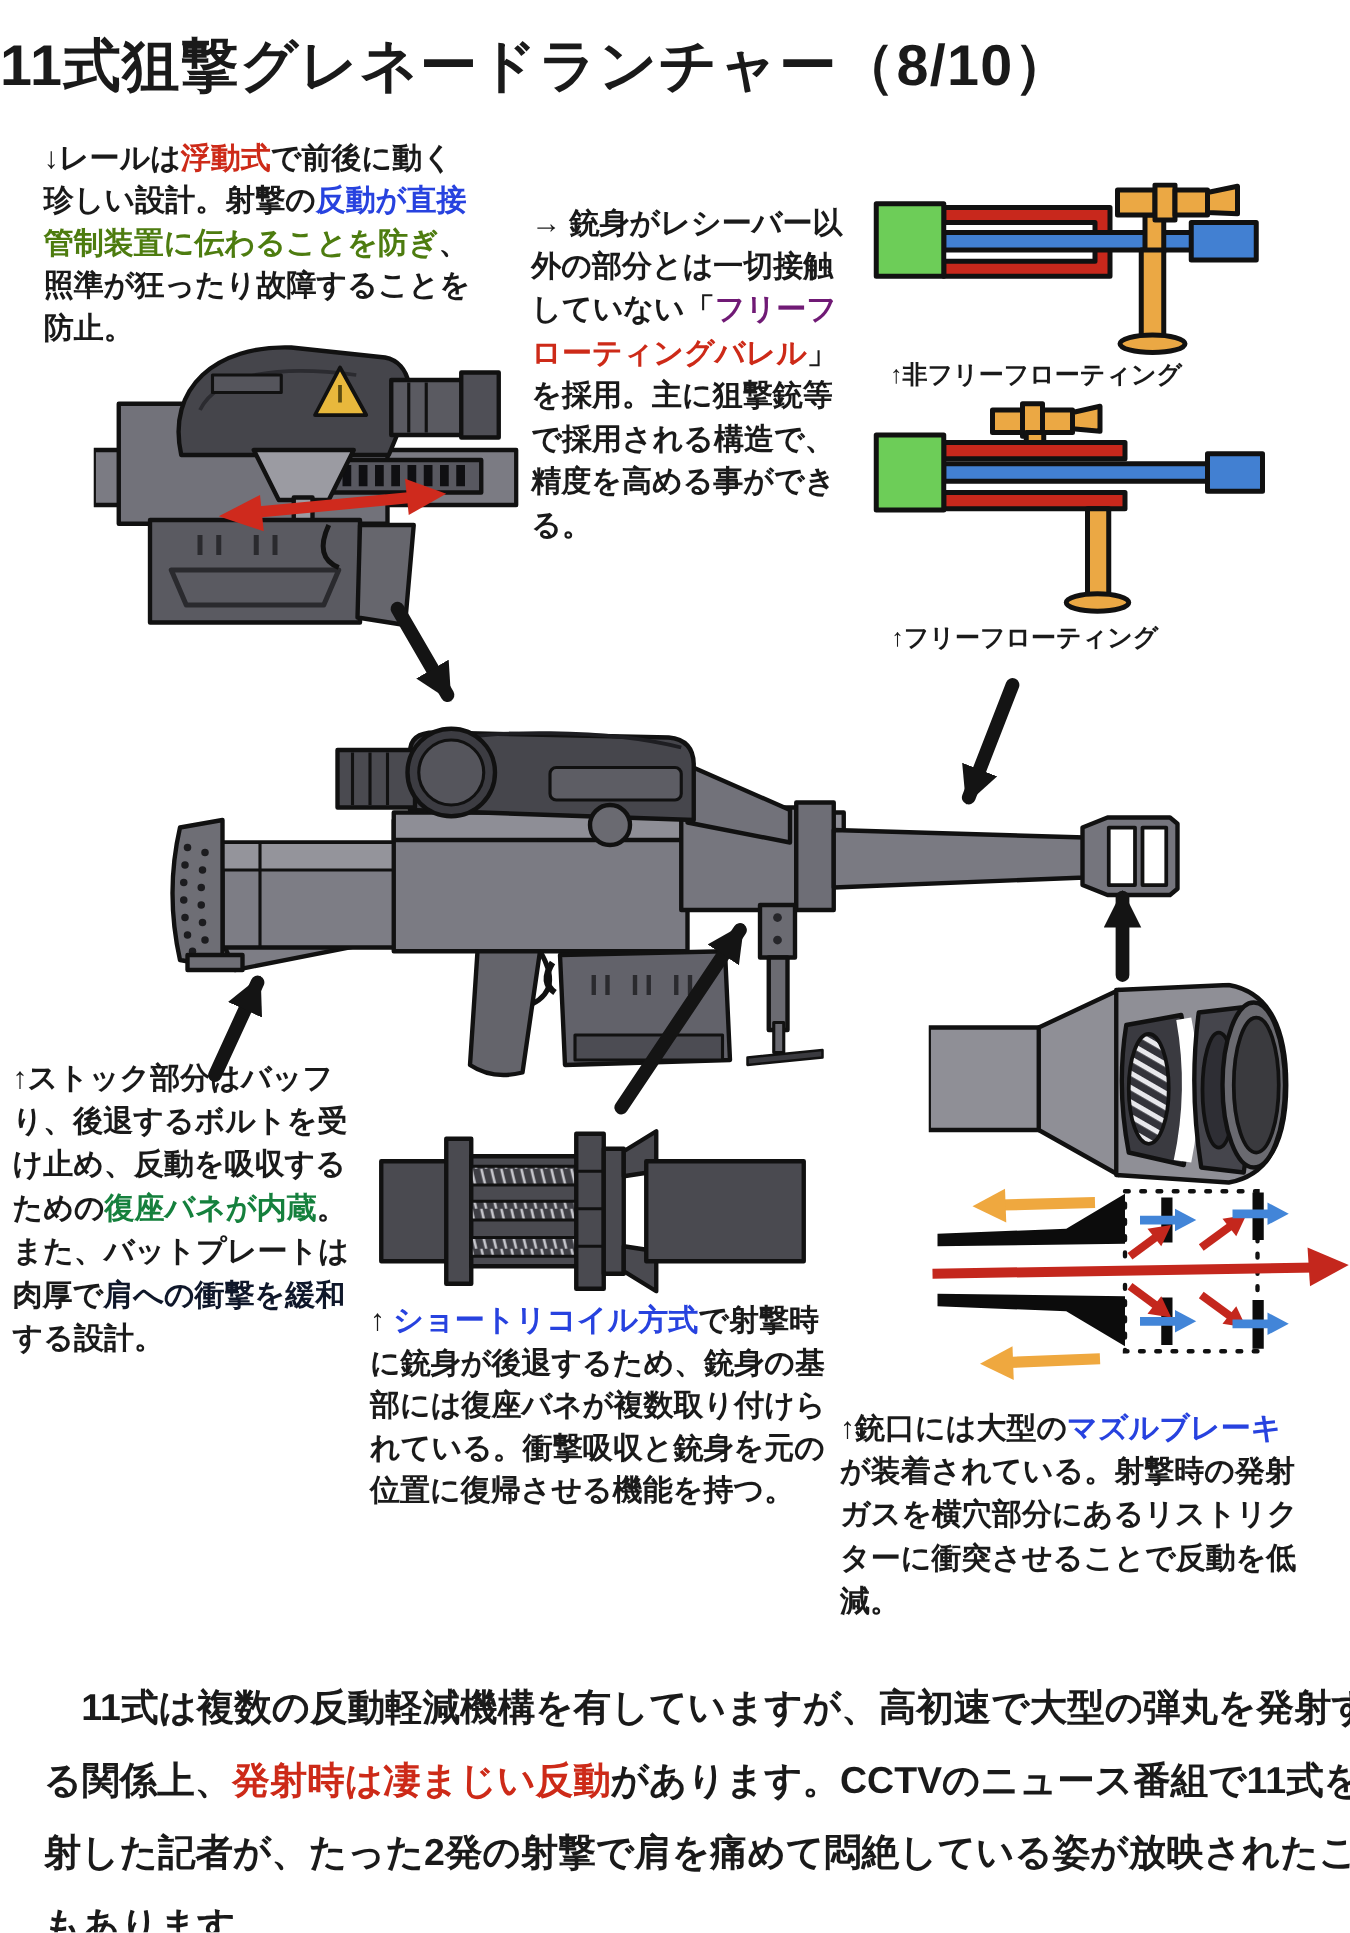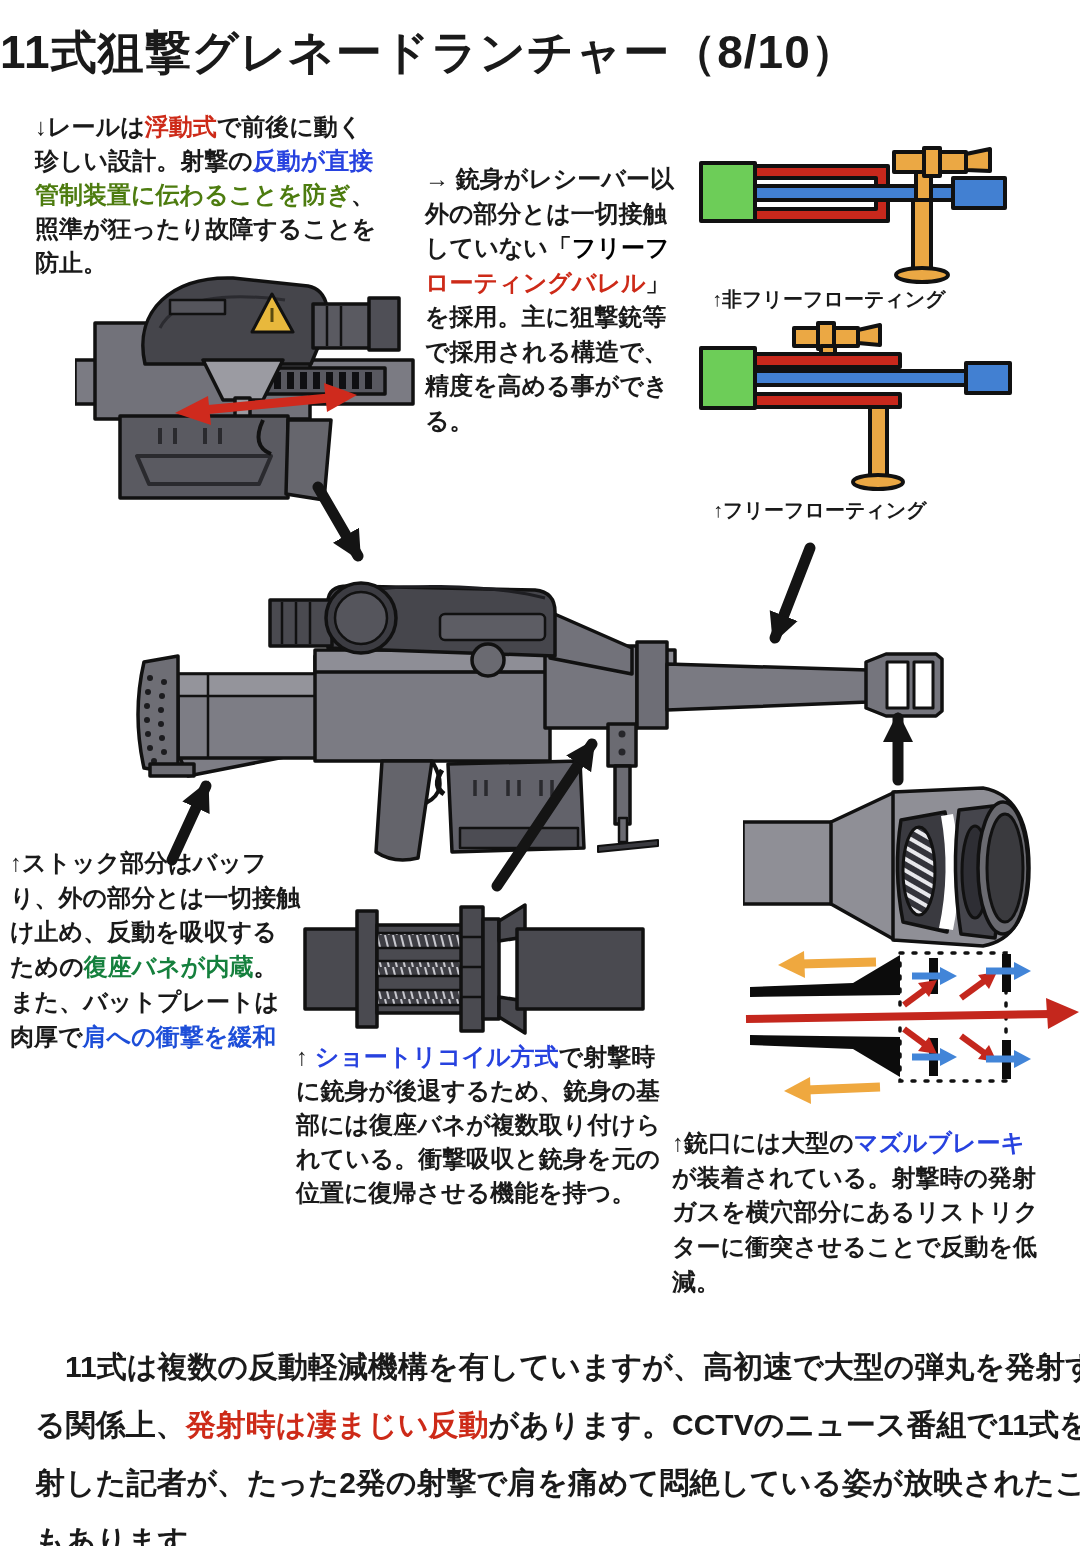--- a/index.html
+++ b/index.html
@@ -25,21 +25,21 @@
       <div class="tl"><span>↓レールは</span><span style="color: rgb(205, 42, 24);">浮動式</span><span>で前後に動く</span></div>
       <div class="tl"><span>珍しい設計。射撃の</span><span style="color: rgb(39, 66, 223);">反動が直接</span></div>
       <div class="tl"><span style="color: #4d7c0f; margin-top: 24px;">管制装置に伝わることを防ぎ</span><span>、</span></div>
       <div class="tl"><span>照準が狂ったり故障することを</span></div>
       <div class="tl"><span>防止。</span></div>
     </div>
 
   <div class="tblock" style="left:425px;top:162px;font-size:24px;line-height:34.5px;">
       <div class="tl"><span>→ 銃身がレシーバー以</span></div>
       <div class="tl"><span>外の部分とは一切接触</span></div>
-      <div class="tl"><span>していない「</span><span style="color: #000000;">フリーフ</span></div>
+      <div class="tl"><span>していない「</span><span style="color: #701a75;">フリーフ</span></div>
       <div class="tl"><span style="color: rgb(205, 42, 24); margin-top: 36px;">ローティングバレル</span><span>」</span></div>
       <div class="tl"><span>を採用。主に狙撃銃等</span></div>
       <div class="tl"><span>で採用される構造で、</span></div>
       <div class="tl"><span>精度を高める事ができ</span></div>
       <div class="tl"><span>る。</span></div>
     </div>
 
   <div class="ill" style="left:698px;top:146px;">
     <svg width="318" height="142" viewBox="0 0 318 142">
       <g stroke="#111" stroke-width="4" stroke-linejoin="round">
@@ -199,25 +199,26 @@
           <circle cx="231" cy="62" r="35" fill="#3c3c42"></circle>
           <circle cx="231" cy="62" r="26" fill="#55555c" stroke-width="2.5"></circle>
           <circle cx="358" cy="104" r="16" fill="#6a6a71"></circle>
         </g>
       </g>
     </svg>
   </div>
 
   <div class="tblock" style="left:10px;top:846px;font-size:24px;line-height:34.7px;">
       <div class="tl"><span>↑ストック部分はバッフ</span></div>
-      <div class="tl"><span>り、外の部分とは一切接触</span></div>
+      <div class="tl"><span>り、後退するボルトを受</span></div>
       <div class="tl"><span>け止め、反動を吸収する</span></div>
       <div class="tl"><span>ための</span><span style="color: #15803d;">復座バネが内蔵</span><span>。</span></div>
       <div class="tl"><span>また、バットプレートは</span></div>
-      <div class="tl"><span>肉厚で</span><span style="color: #1d4ed8;">肩への衝撃を緩和</span></div>
+      <div class="tl"><span>肉厚で</span><span style="color: #0f172a;">肩への衝撃を緩和</span></div>
+      <div class="tl"><span>する設計。</span></div>
     </div>
 
   <div class="ill" style="left:303px;top:903px;">
     <svg width="342" height="132" viewBox="0 0 342 132">
       <defs>
         <pattern id="spr" width="8" height="16" patternUnits="userSpaceOnUse">
           <rect width="8" height="16" fill="#3e3e44"></rect>
           <line x1="2" y1="0" x2="6" y2="16" stroke="#c9c9cf" stroke-width="2"></line>
         </pattern>
       </defs>

